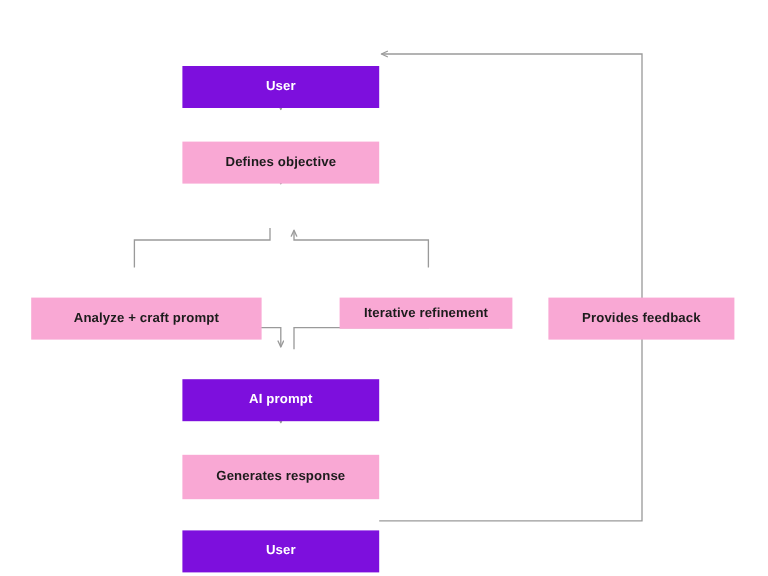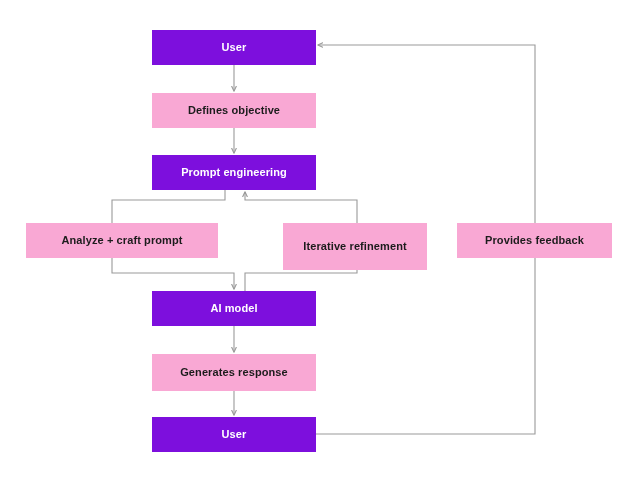--- a/index.html
+++ b/index.html
@@ -28,20 +28,21 @@
   }
   .node {
     position: absolute;
     display: flex;
     align-items: center;
     justify-content: center;
     box-sizing: border-box;
     text-align: center;
     line-height: 1.15;
     z-index: 2;
+    margin-top: 25px;
   }
   .node-label {
     font-size: 11px;
     font-weight: bold;
     letter-spacing: 0.1px;
     white-space: nowrap;
   }
   .node.primary {
     background: #7d0fdd;
   }
@@ -90,38 +91,35 @@
   </svg>
 
   <div class="node primary" style="left:152px; top:30px; width:164px; height:35px;">
     <span class="node-label">User</span>
   </div>
 
   <div class="node secondary" style="left:152px; top:93px; width:164px; height:35px;">
     <span class="node-label">Defines objective</span>
   </div>
 
-  <div class="node primary" style="left:152px; top:155px; width:164px; height:35px;">
-    <span class="node-label">Prompt engineering</span>
-  </div>
 
   <div class="node secondary" style="left:26px; top:223px; width:192px; height:35px;">
     <span class="node-label">Analyze + craft prompt</span>
   </div>
 
-  <div class="node secondary" style="left:283px; top:223px; width:144px; height:47px;">
+  <div class="node secondary" style="left:283px; top:223px; width:144px; height:26px;">
     <span class="node-label">Iterative refinement</span>
   </div>
 
   <div class="node secondary" style="left:457px; top:223px; width:155px; height:35px;">
     <span class="node-label">Provides feedback</span>
   </div>
 
   <div class="node primary" style="left:152px; top:291px; width:164px; height:35px;">
-    <span class="node-label">AI model</span>
+    <span class="node-label">AI prompt</span>
   </div>
 
   <div class="node secondary" style="left:152px; top:354px; width:164px; height:37px;">
     <span class="node-label">Generates response</span>
   </div>
 
   <div class="node primary" style="left:152px; top:417px; width:164px; height:35px;">
     <span class="node-label">User</span>
   </div>
 

